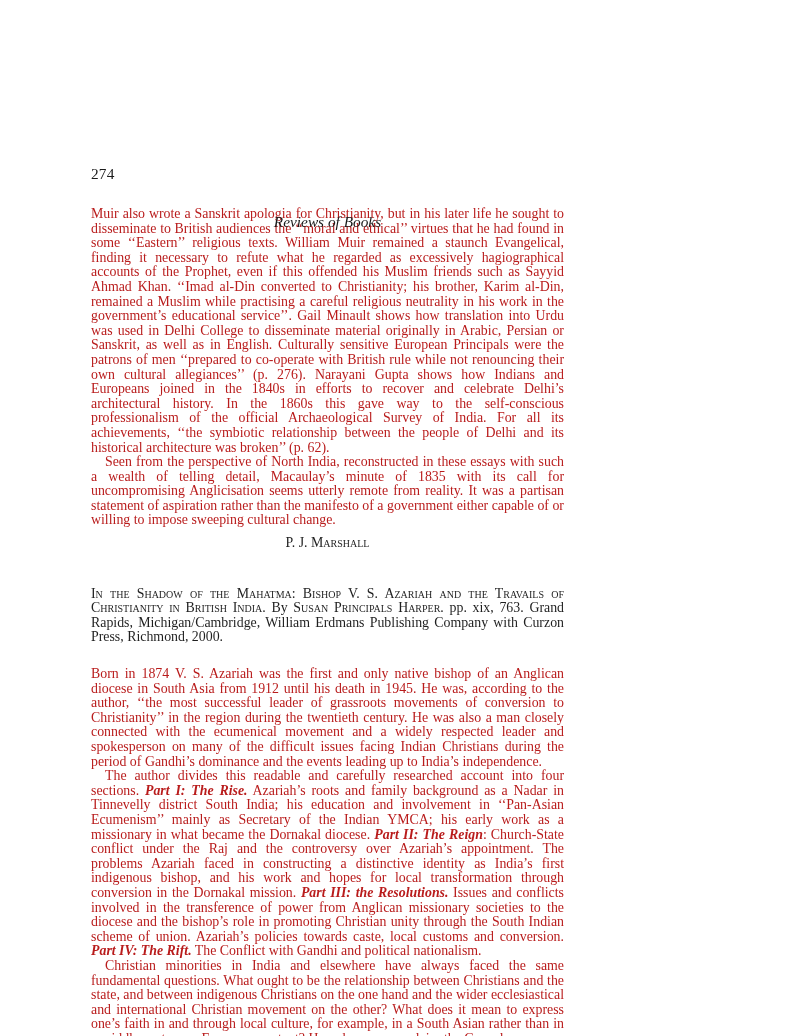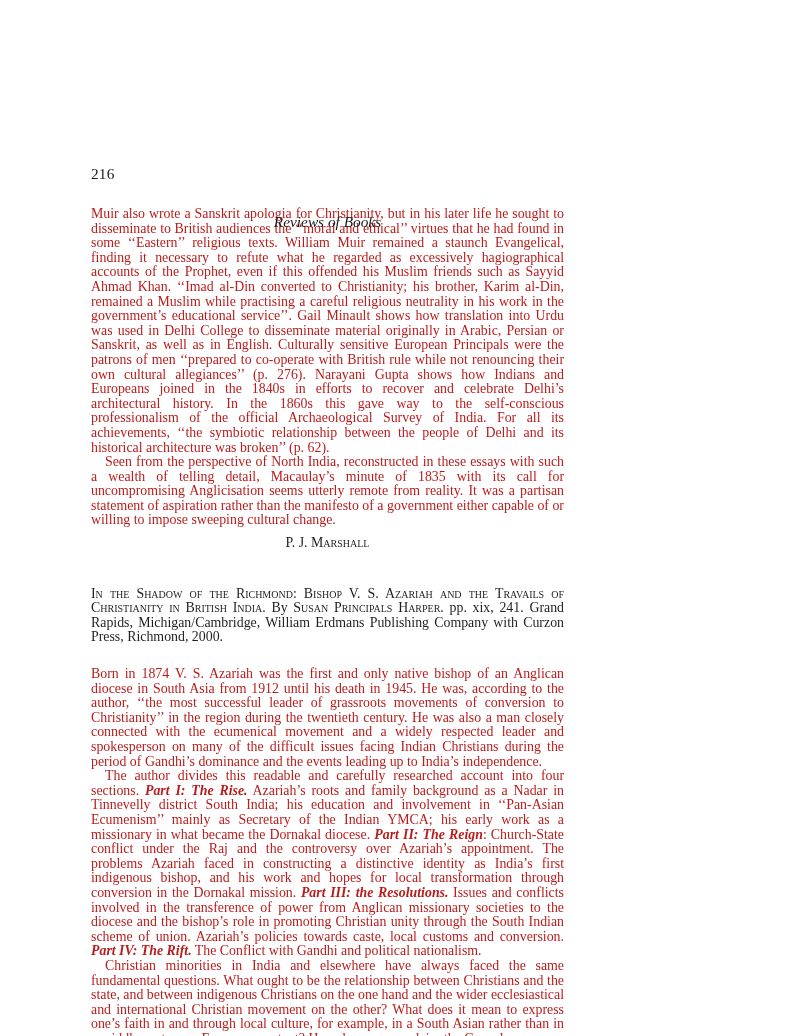--- a/index.html
+++ b/index.html
@@ -88,39 +88,39 @@
     font-weight: bold;
   }
 </style>
 </head>
 <body>
 
 <div class="page">
   <div class="content">
 
     <div class="running-head">
-      <span class="folio">216</span>
+      <span class="folio">274</span>
       <span class="head-title">Reviews of Books</span>
     </div>
 
     <p class="body-text">Muir also wrote a Sanskrit apologia for Christianity, but in his later life he sought to disseminate to British audiences the ‘‘moral and ethical’’ virtues that he had found in some ‘‘Eastern’’ religious texts. William Muir remained a staunch Evangelical, finding it necessary to refute what he regarded as excessively hagiographical accounts of the Prophet, even if this offended his Muslim friends such as Sayyid Ahmad Khan. ‘‘Imad al-Din converted to Christianity; his brother, Karim al-Din, remained a Muslim while practising a careful religious neutrality in his work in the government’s educational service’’. Gail Minault shows how translation into Urdu was used in Delhi College to disseminate material originally in Arabic, Persian or Sanskrit, as well as in English. Culturally sensitive European Principals were the patrons of men ‘‘prepared to co-operate with British rule while not renouncing their own cultural allegiances’’ (p. 276). Narayani Gupta shows how Indians and Europeans joined in the 1840s in efforts to recover and celebrate Delhi’s architectural history. In the 1860s this gave way to the self-conscious professionalism of the official Archaeological Survey of India. For all its achievements, ‘‘the symbiotic relationship between the people of Delhi and its historical architecture was broken’’ (p. 62).</p>
 
     <p class="body-text indent">Seen from the perspective of North India, reconstructed in these essays with such a wealth of telling detail, Macaulay’s minute of 1835 with its call for uncompromising Anglicisation seems utterly remote from reality. It was a partisan statement of aspiration rather than the manifesto of a government either capable of or willing to impose sweeping cultural change.</p>
 
     <div class="signature">
       <span>P. J. M</span><span class="sc">arshall</span>
     </div>
 
     <div class="gap-before-citation"></div>
 
     <p class="citation">
-      <span class="sc">In the Shadow of the Richmond: Bishop V. S. Azariah and the Travails of Christianity in British India.</span>
+      <span class="sc">In the Shadow of the Mahatma: Bishop V. S. Azariah and the Travails of Christianity in British India.</span>
       <span>By</span>
       <span class="sc">Susan Principals Harper.</span>
-      <span>pp. xix, 241. Grand Rapids, Michigan/Cambridge, William Erdmans Publishing Company with Curzon Press, Richmond, 2000.</span>
+      <span>pp. xix, 763. Grand Rapids, Michigan/Cambridge, William Erdmans Publishing Company with Curzon Press, Richmond, 2000.</span>
     </p>
 
     <div class="gap-after-citation"></div>
 
     <p class="body-text">Born in 1874 V. S. Azariah was the first and only native bishop of an Anglican diocese in South Asia from 1912 until his death in 1945. He was, according to the author, ‘‘the most successful leader of grassroots movements of conversion to Christianity’’ in the region during the twentieth century. He was also a man closely connected with the ecumenical movement and a widely respected leader and spokesperson on many of the difficult issues facing Indian Christians during the period of Gandhi’s dominance and the events leading up to India’s independence.</p>
 
     <p class="body-text indent"><span>The author divides this readable and carefully researched account into four sections. </span><em>Part I: The Rise.</em><span> Azariah’s roots and family background as a Nadar in Tinnevelly district South India; his education and involvement in ‘‘Pan-Asian Ecumenism’’ mainly as Secretary of the Indian YMCA; his early work as a missionary in what became the Dornakal diocese. </span><em>Part II: The Reign</em><span>: Church-State conflict under the Raj and the controversy over Azariah’s appointment. The problems Azariah faced in constructing a distinctive identity as India’s first indigenous bishop, and his work and hopes for local transformation through conversion in the Dornakal mission. </span><em>Part III: the Resolutions.</em><span> Issues and conflicts involved in the transference of power from Anglican missionary societies to the diocese and the bishop’s role in promoting Christian unity through the South Indian scheme of union. Azariah’s policies towards caste, local customs and conversion. </span><em>Part IV: The Rift.</em><span> The Conflict with Gandhi and political nationalism.</span></p>
 
     <p class="body-text indent">Christian minorities in India and elsewhere have always faced the same fundamental questions. What ought to be the relationship between Christians and the state, and between indigenous Christians on the one hand and the wider ecclesiastical and international Christian movement on the other? What does it mean to express one’s faith in and through local culture, for example, in a South Asian rather than in a middle-eastern or European context? How does one proclaim the Gospel,</p>
 

